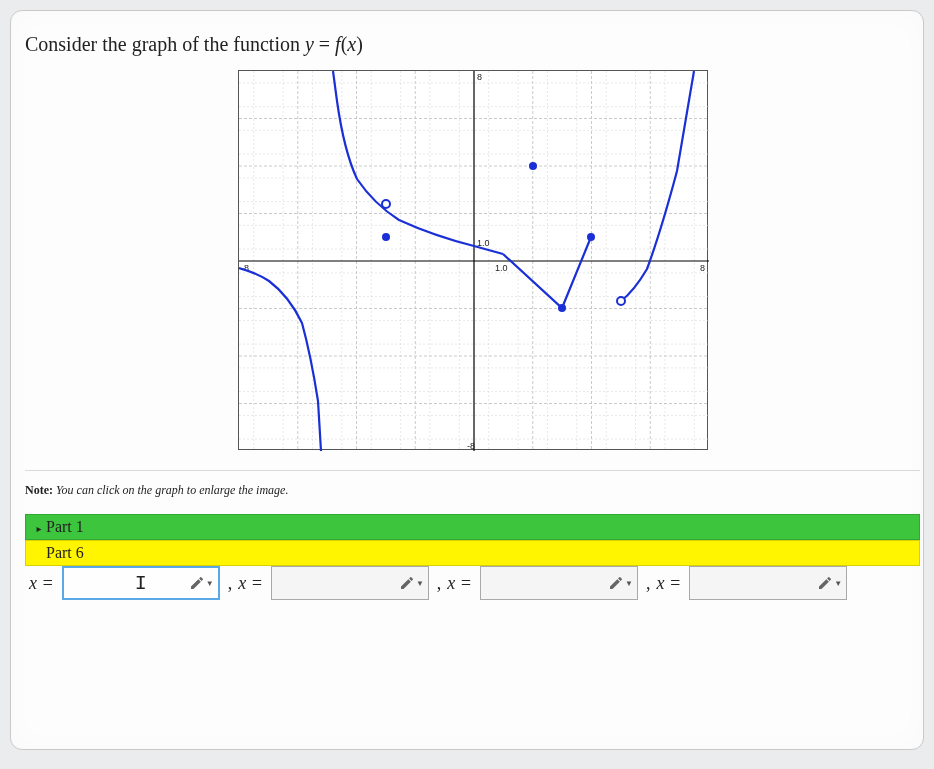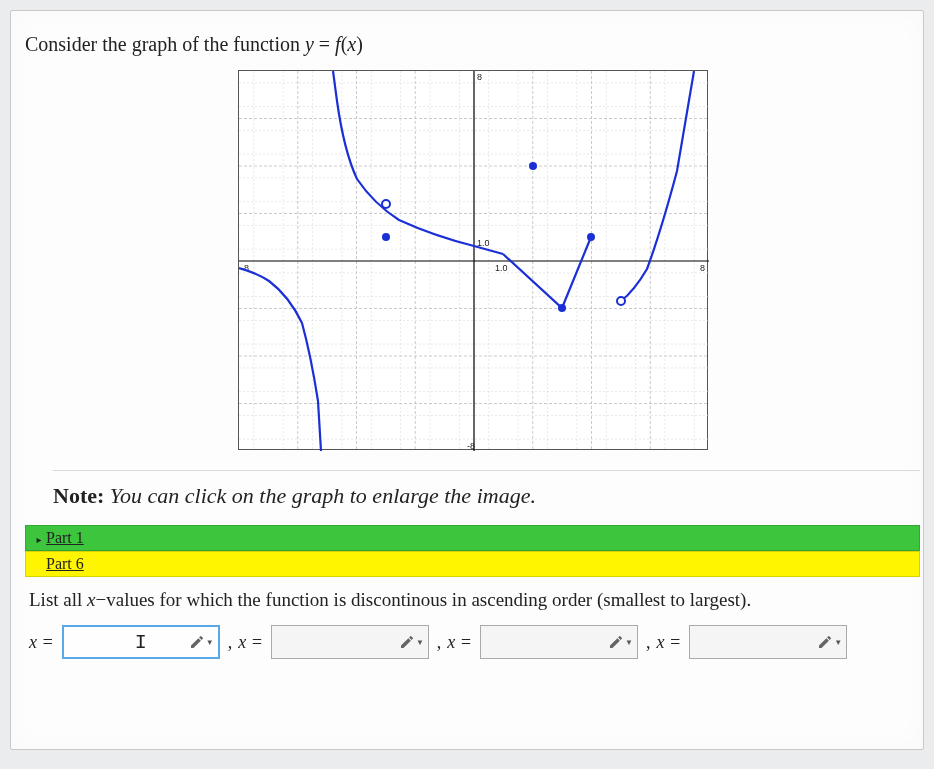--- a/index.html
+++ b/index.html
@@ -8,21 +8,21 @@
     padding: 10px;
     font-family: Georgia, 'Times New Roman', serif;
     background: #ebecee;
     color: #222;
     width: 934px;
     height: 769px;
   }
   .page {
     background: #fdfdfd;
     border: 1px solid #c8c8c8;
-    border-radius: 2px;
+    border-radius: 12px;
     padding: 14px 3px 18px 14px;
     min-height: 740px;
     box-shadow: inset 0 0 30px rgba(0,0,0,0.02);
   }
   .prompt {
     font-size: 20px;
     margin: 8px 0 6px 0;
   }
   .mathi { font-style: italic; font-family: Georgia, serif; }
   .graph-wrap {
@@ -34,31 +34,29 @@
     width: 470px;
     height: 380px;
     background:#fff;
     border:1px solid #555;
     position:relative;
   }
   .note-row {
     border-top: 1px solid #d9d9d9;
     margin-top: 20px;
     padding-top: 12px;
-    font-size: 22px;
-    margin-left: 28px;
+    font-size: 12px;
   }
   .note-row .lbl { font-weight: bold; }
   .note-row .txt { font-style: italic; }
   .parts { margin-top: 16px; }
   .part-bar {
     font-size: 16px;
     padding: 3px 6px;
     border: 1px solid rgba(0,0,0,0.15);
-    text-decoration: underline;
   }
   .part-green { background: #3dc53d; }
   .part-yellow { background: #fff500; }
   .part-bar .tri { font-size:10px; display:inline-block; width:14px; text-align:center;}
   .question2 {
     font-size: 19px;
     margin: 12px 0 14px 4px;
   }
   .answer-row {
     display:flex;
@@ -220,23 +218,20 @@
 
   <div class="parts">
     <div class="part-bar part-green">
       <span class="tri">▸</span><span>Part 1</span>
     </div>
     <div class="part-bar part-yellow">
       <span class="tri">&nbsp;</span><span>Part 6</span>
     </div>
   </div>
 
-  <div class="question2">
-    <span>List all </span><span class="mathi">x</span><span>−values for which the function is discontinous in ascending order (smallest to largest).</span>
-  </div>
 
   <div class="answer-row">
 
     <span class="xeq"><span class="mathi">x</span><span> =</span></span>
     <span class="answer-box active">
       <input type="text" style="">
       <span class="cursor-i">I</span>
       <svg class="pencil" viewBox="0 0 24 24">
           <path fill="currentColor" d="M3 17.25V21h3.75L17.81 9.94l-3.75-3.75L3 17.25zM20.71 7.04a1 1 0 0 0 0-1.41l-2.34-2.34a1 1 0 0 0-1.41 0l-1.83 1.83 3.75 3.75 1.83-1.83z"></path>
         </svg>

